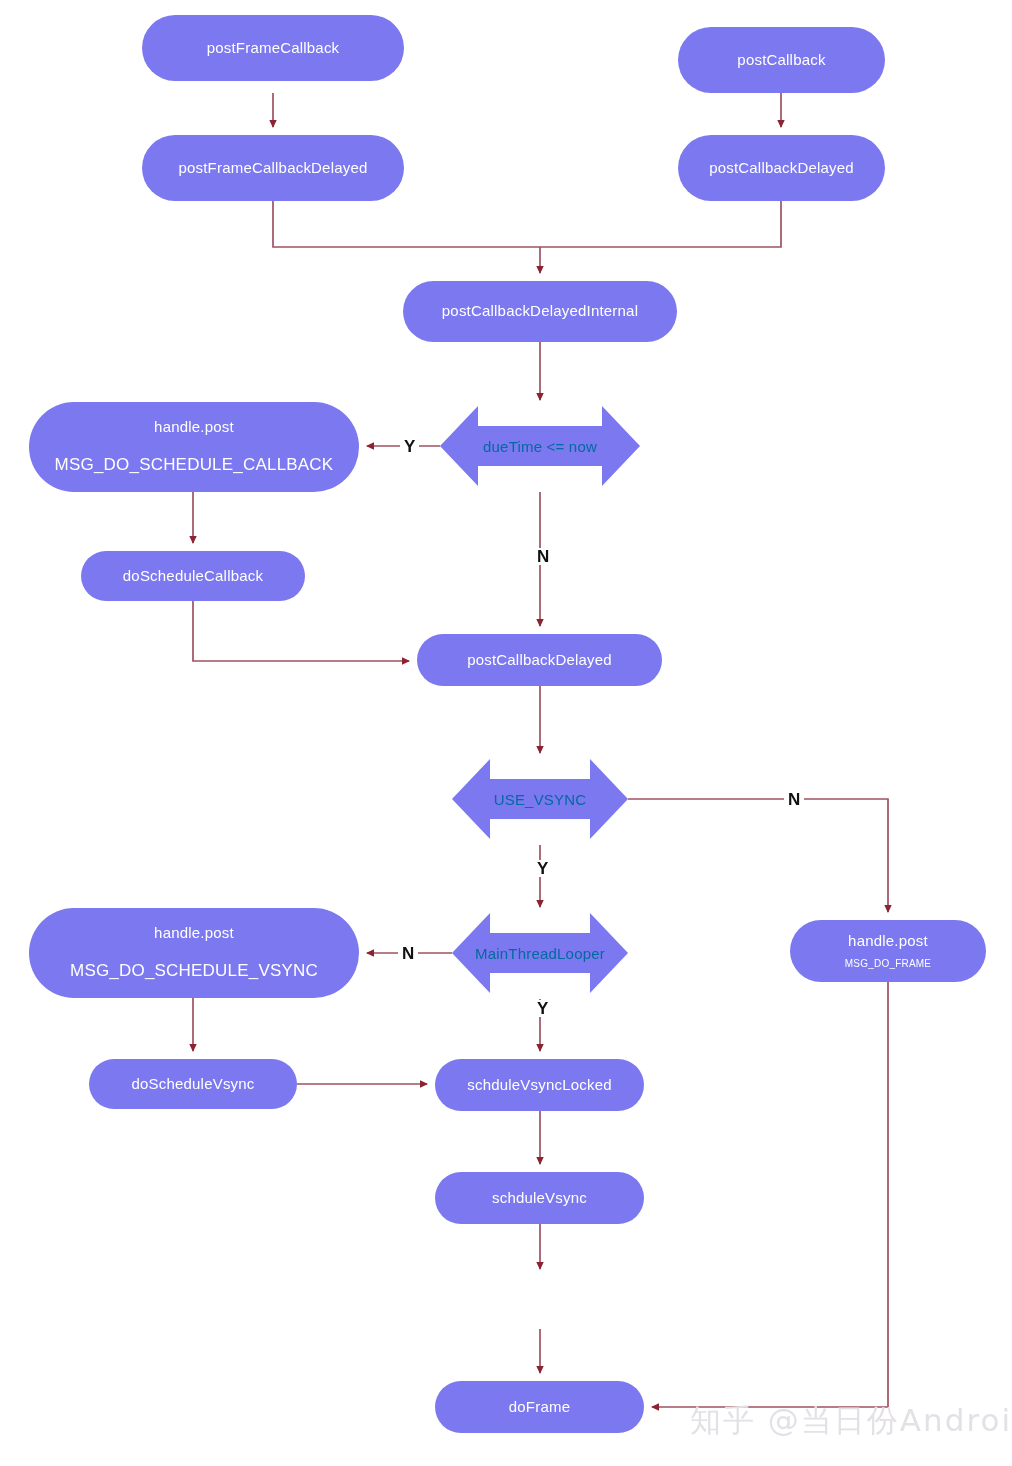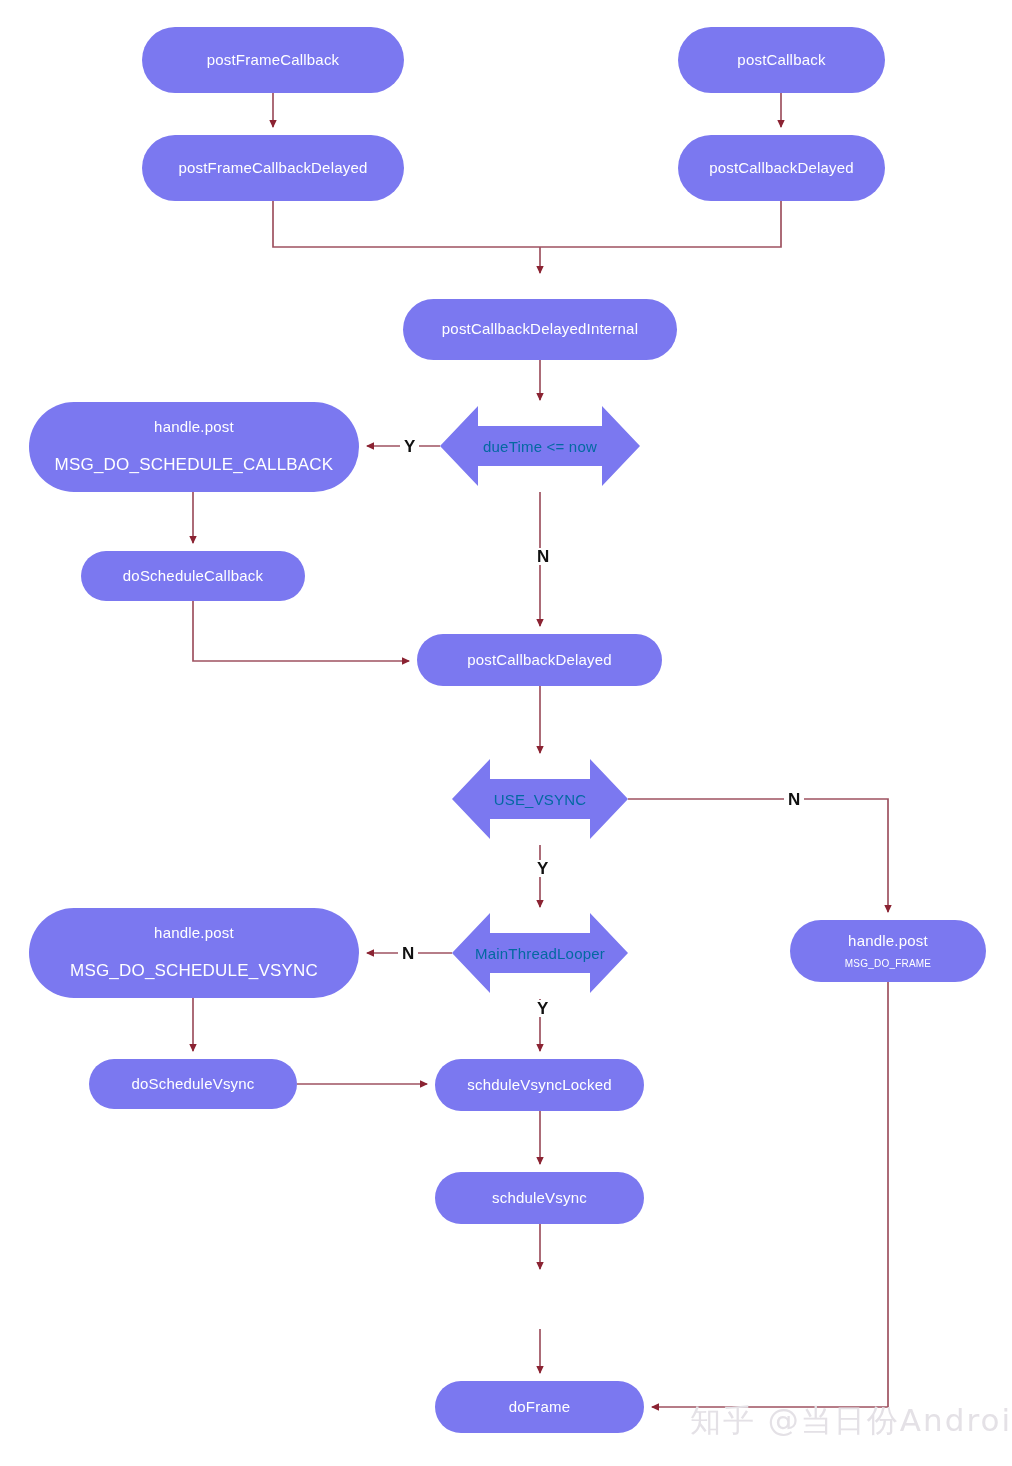--- a/index.html
+++ b/index.html
@@ -143,37 +143,37 @@
       <path d="M888,982 L888,1407 L652,1407" marker-end="url(#arrow)"></path>
     </g>
 
     <g fill="#7b78f0">
       <polygon points="440,446 478,406 478,426 602,426 602,406 640,446 602,486 602,466 478,466 478,486"></polygon>
       <polygon points="452,799 490,759 490,779 590,779 590,759 628,799 590,839 590,819 490,819 490,839"></polygon>
       <polygon points="452,953 490,913 490,933 590,933 590,913 628,953 590,993 590,973 490,973 490,993"></polygon>
     </g>
   </svg>
 
-  <div class="node single" style="left:142px; top:27px; width:262px; height:66px;">
+  <div class="node single" style="left:142px; top:15px; width:262px; height:66px;">
     <span class="l1">postFrameCallback</span>
   </div>
 
   <div class="node single" style="left:678px; top:27px; width:207px; height:66px;">
     <span class="l1">postCallback</span>
   </div>
 
   <div class="node single" style="left:142px; top:135px; width:262px; height:66px;">
     <span class="l1">postFrameCallbackDelayed</span>
   </div>
 
   <div class="node single" style="left:678px; top:135px; width:207px; height:66px;">
     <span class="l1">postCallbackDelayed</span>
   </div>
 
-  <div class="node single" style="left:403px; top:281px; width:274px; height:61px;margin-top:18px;">
+  <div class="node single" style="left:403px; top:281px; width:274px; height:61px;">
     <span class="l1">postCallbackDelayedInternal</span>
   </div>
 
   <div class="node" style="left:29px; top:402px; width:330px; height:90px;">
     <span class="l1">handle.post</span>
     <span class="l2">MSG_DO_SCHEDULE_CALLBACK</span>
   </div>
 
   <div class="node single" style="left:81px; top:551px; width:224px; height:50px;">
     <span class="l1">doScheduleCallback</span>

